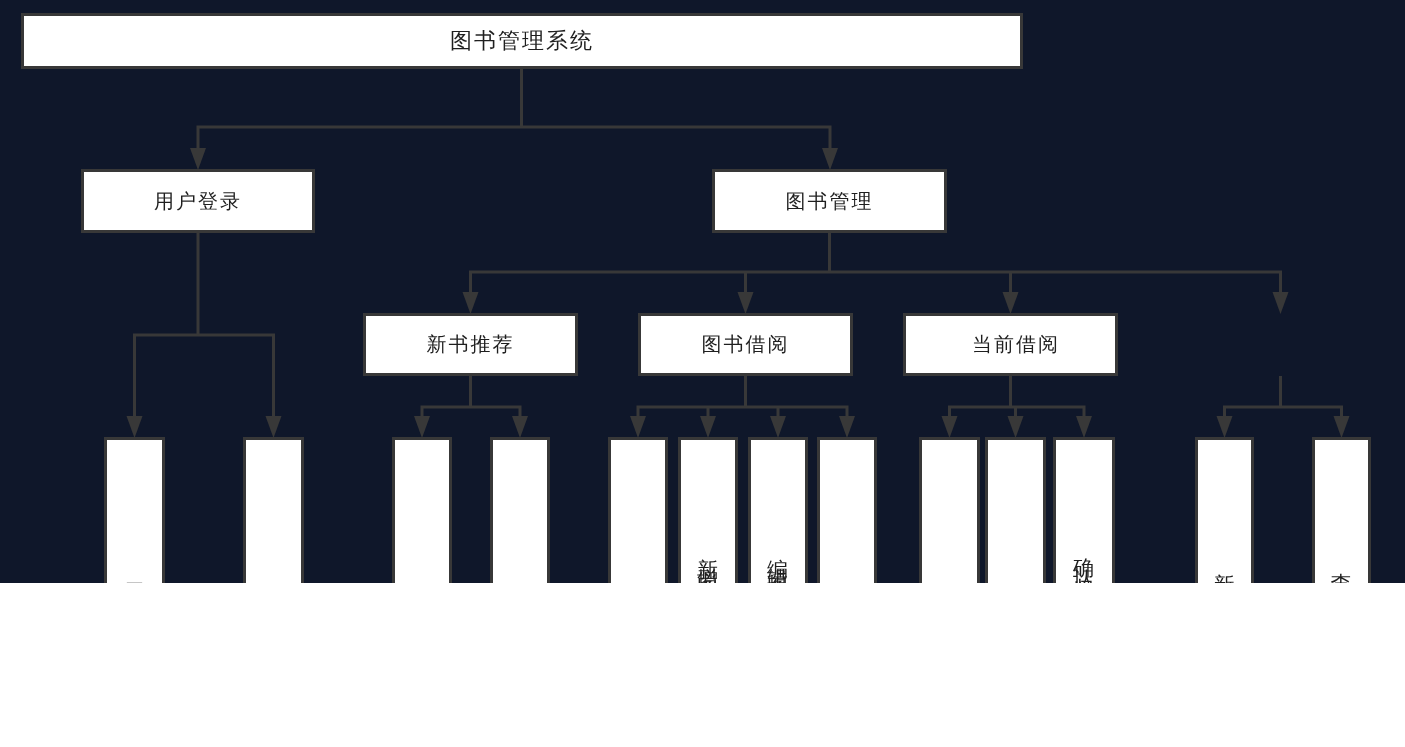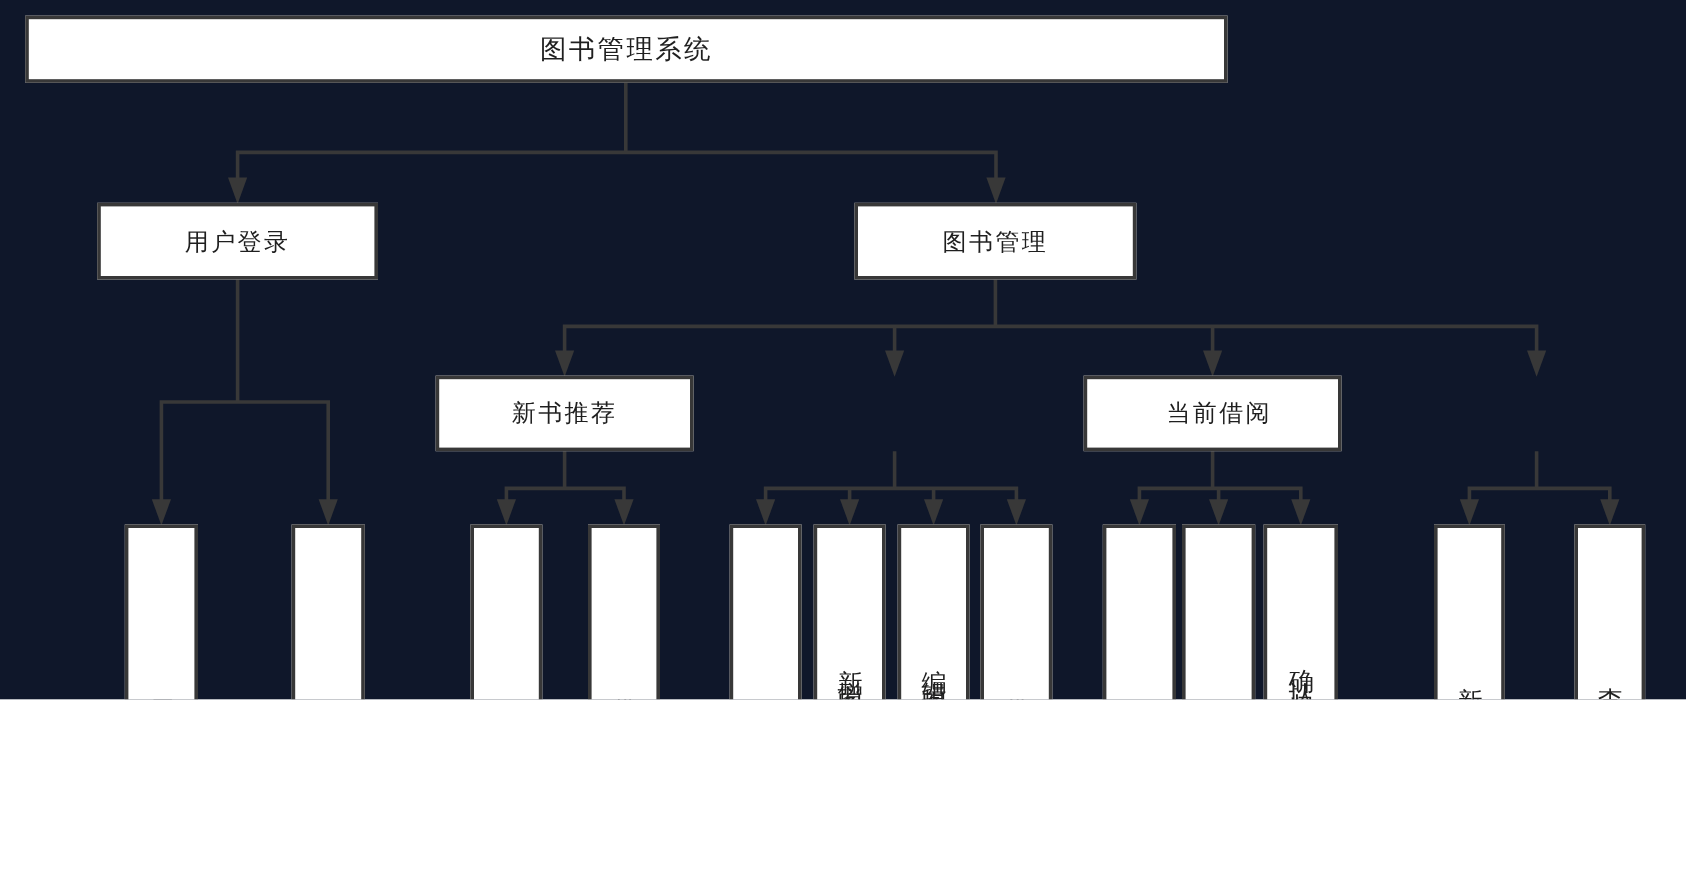--- a/index.html
+++ b/index.html
@@ -100,20 +100,23 @@
   <div class="box hbox" id="node-user-login">
     <span>用户登录</span>
   </div>
   <div class="box hbox" id="node-book-management">
     <span>图书管理</span>
   </div>
 
   <div class="box hbox" id="node-new-book-recommend">
     <span>新书推荐</span>
   </div>
+  <div class="box hbox" id="node-book-borrow">
+    <span>图书借阅</span>
+  </div>
   <div class="box hbox" id="node-current-borrow">
     <span>当前借阅</span>
   </div>
 
   <div class="box leaf" id="leaf-user-login">
     <span class="vt">用户登录</span>
   </div>
   <div class="box leaf" id="leaf-logout">
     <span class="vt">注销登录</span>
   </div>

